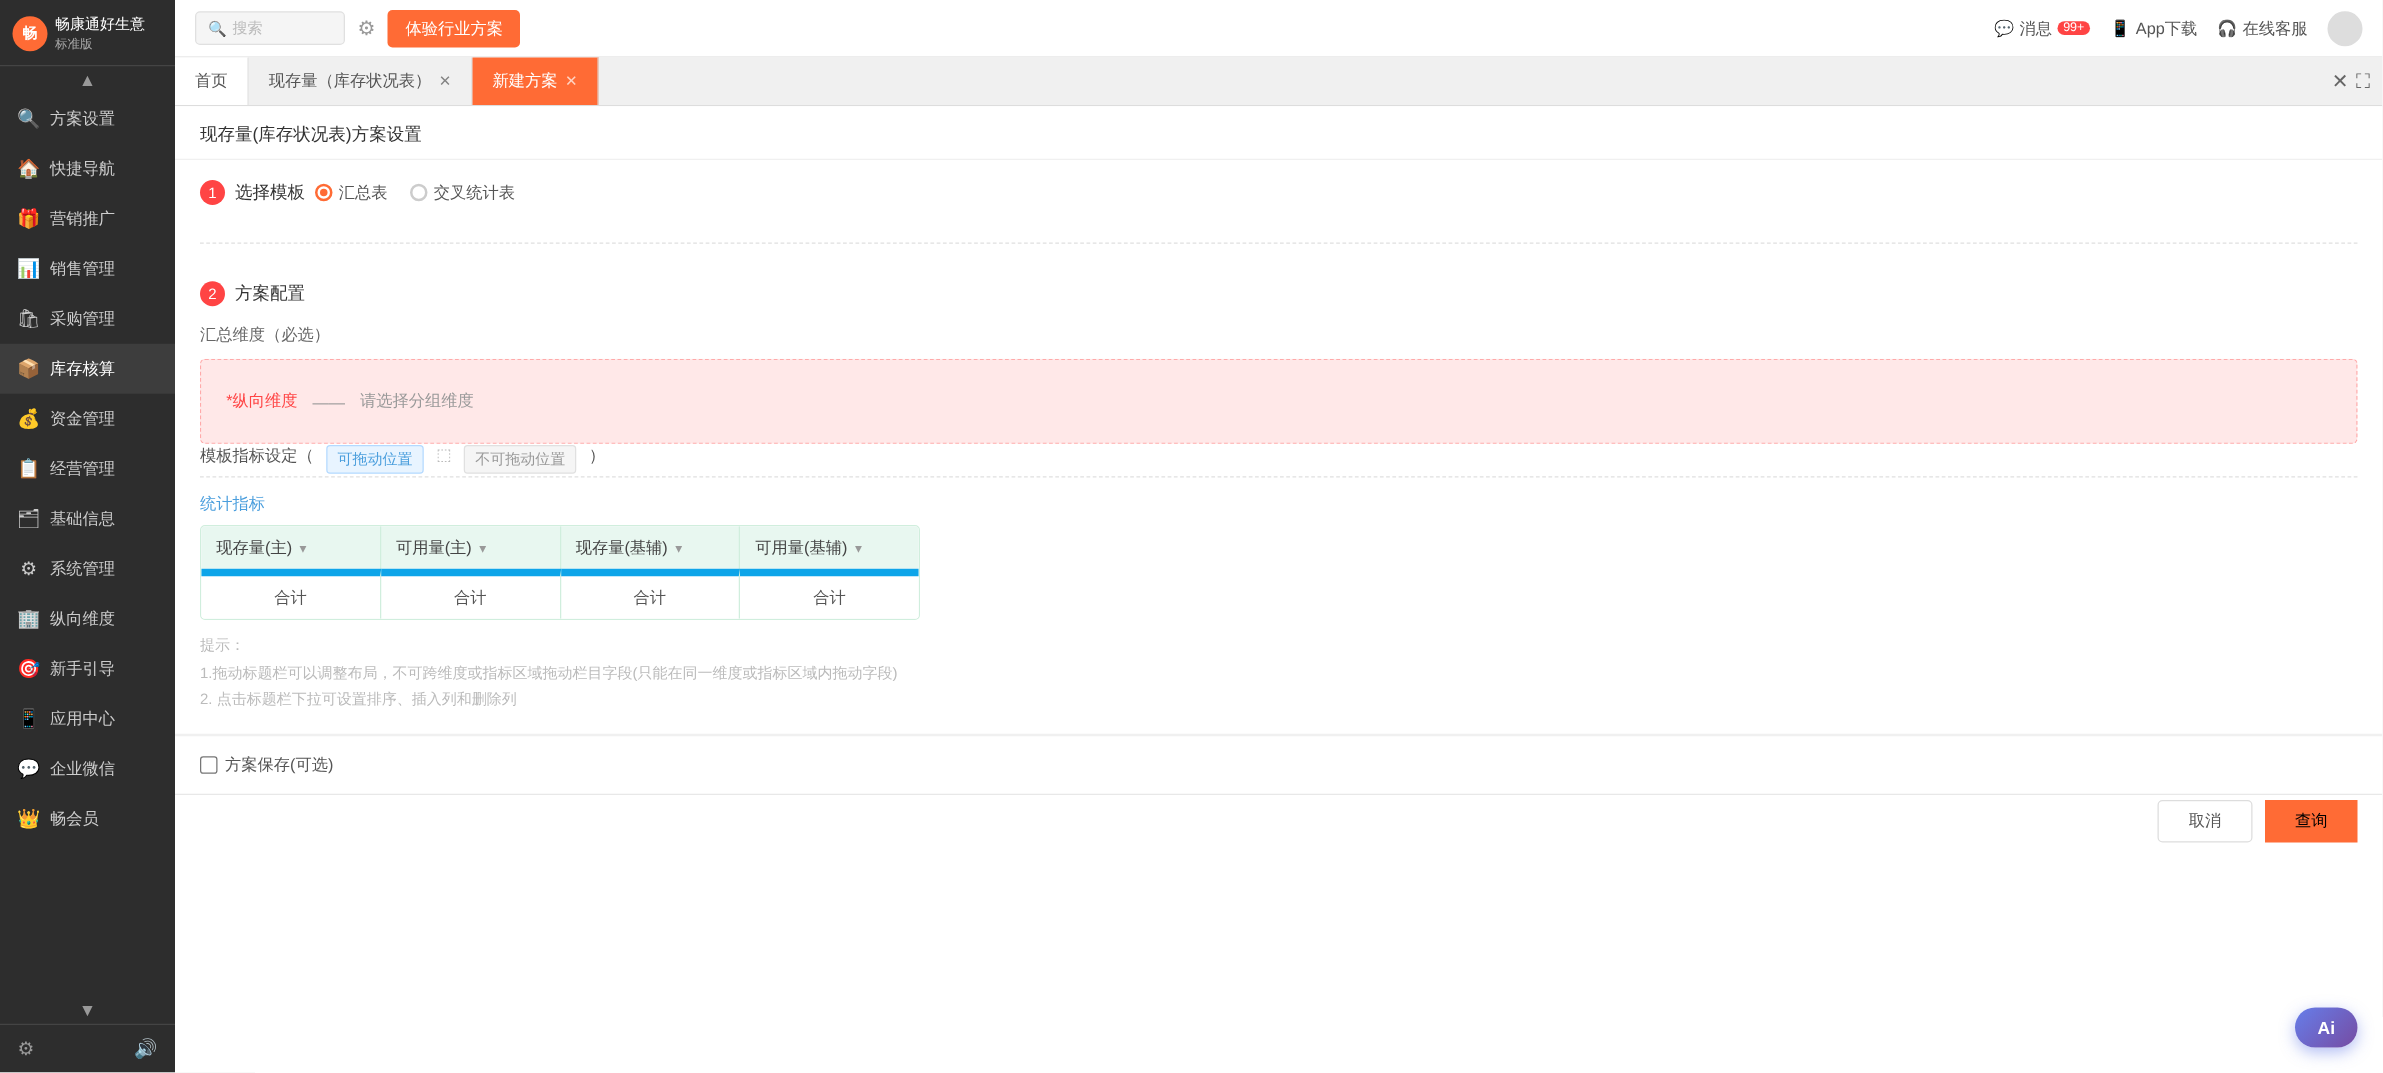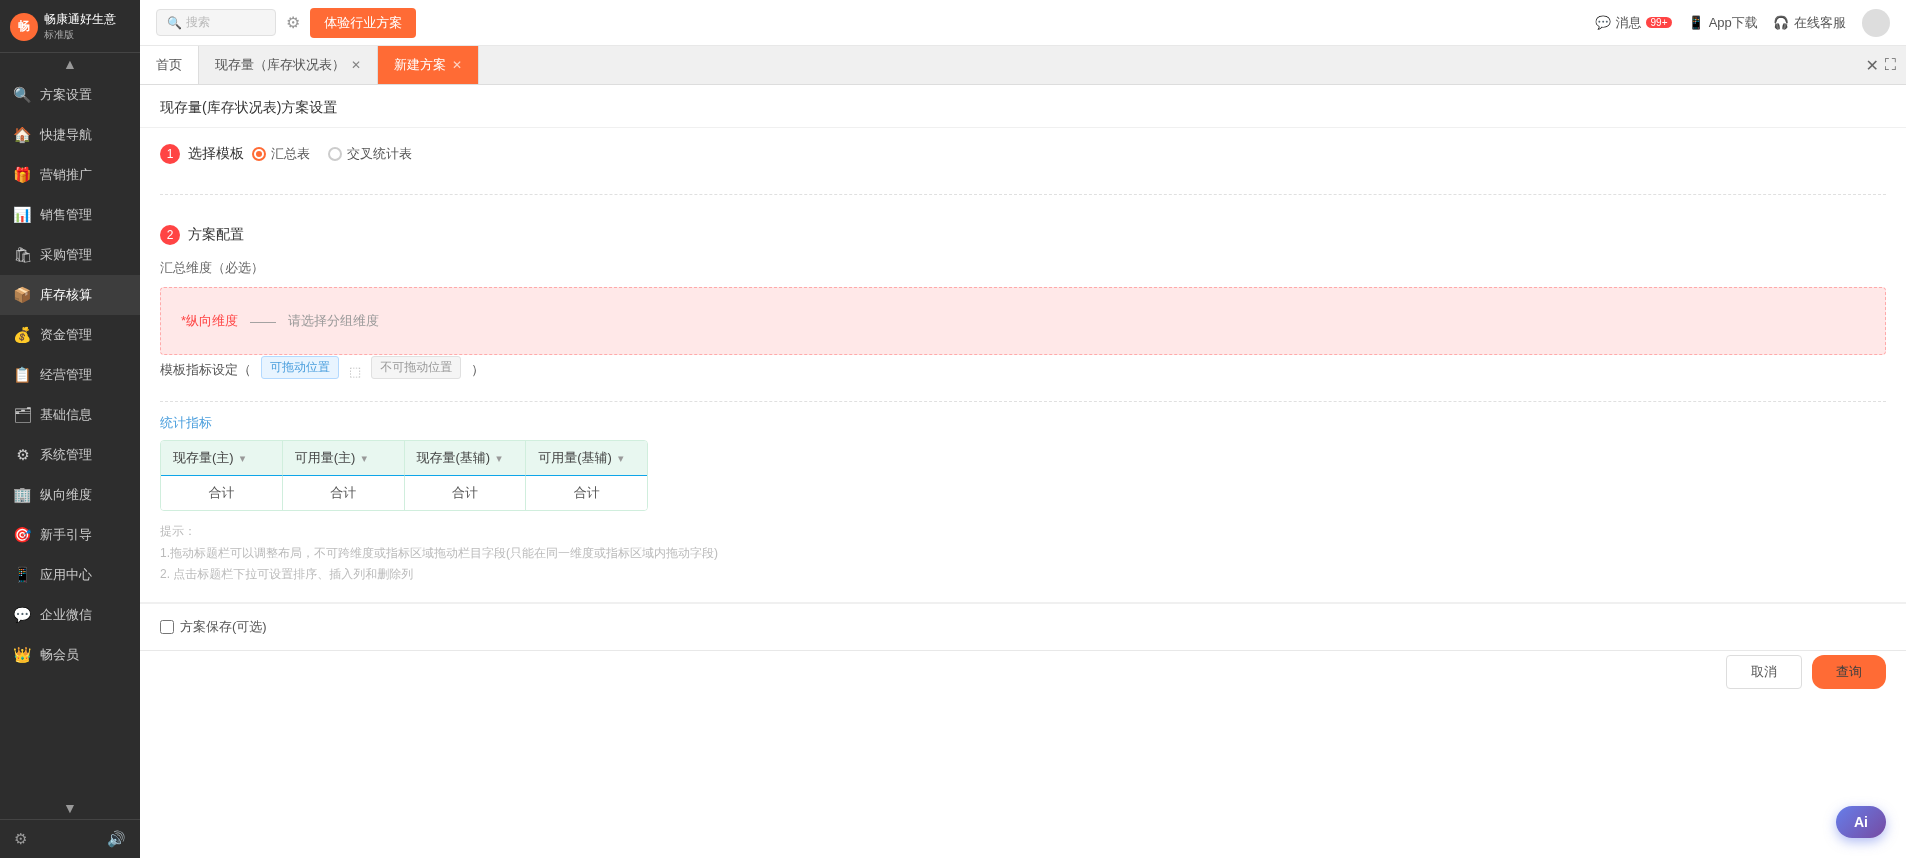--- a/index.html
+++ b/index.html
@@ -155,55 +155,55 @@
     .dimension-area {
       background: #ffe8e8; border: 1px dashed #ffaaaa; border-radius: 4px;
       padding: 24px 20px; margin-bottom: 1px;
       display: flex; align-items: center; gap: 12px;
     }
     .dimension-required { color: #ff4444; font-size: 13px; }
     .dimension-divider { color: #999; }
     .dimension-placeholder { color: #999; font-size: 13px; }
 
     .template-settings {
-      margin-bottom: 22px; display: flex; align-items: flex-end; gap: 10px;
+      margin-bottom: 2px; display: flex; align-items: flex-start; gap: 10px;
       font-size: 13px; color: #555;
     }
     .draggable-badge {
       background: #e8f4ff; border: 1px solid #b3d9ff; color: #4a9edd;
       padding: 2px 8px; border-radius: 3px; font-size: 12px;
     }
     .non-draggable-badge {
       background: #f5f5f5; border: 1px solid #e0e0e0; color: #999;
       padding: 2px 8px; border-radius: 3px; font-size: 12px;
     }
 
     .stat-section-title {
       color: #4a9edd; font-size: 13px; margin-bottom: 8px;
     }
 
     .stat-table {
       border: 1px solid #d0eedd; border-radius: 4px; overflow: hidden;
-      margin-bottom: 10px; width: 488px;
+      margin-bottom: 10px; width: 576px;
     }
     .stat-table-header {
       display: flex; background: #e8f7f0;
     }
     .stat-table-header-cell {
       flex: 1; padding: 8px 12px; border-right: 1px solid #d0eedd;
       display: flex; align-items: center; gap: 6px;
       font-size: 13px; color: #444;
     }
     .stat-table-header-cell:last-child { border-right: none; }
     .stat-table-row {
       display: flex; background: #fff;
     }
     .stat-table-cell {
       flex: 1; padding: 8px 12px; border-right: 1px solid #d0eedd;
-      border-top: 1px solid #0ea5e9;
+      border-top: 6px solid #0ea5e9;
       text-align: center; font-size: 13px; color: #555;
     }
     .stat-table-cell:last-child { border-right: none; }
 
     .dropdown-icon { font-size: 11px; color: #999; cursor: pointer; }
 
     .tips {
       margin-top: 10px; color: #bbb; font-size: 12px; line-height: 1.8;
     }
 
@@ -221,22 +221,22 @@
     .footer-btns {
       position: sticky; bottom: 0; background: #fff;
       padding: 4px 20px; border-top: 1px solid #e8e8e8;
       display: flex; justify-content: flex-end; gap: 10px;
     }
     .btn-cancel {
       background: #fff; border: 1px solid #ddd; border-radius: 4px;
       padding: 7px 24px; font-size: 13px; color: #555; cursor: pointer;
     }
     .btn-query {
-      background: #ff6b35; border: none; border-radius: 12px;
-      padding: 7px 24px; font-size: 13px; color: #404040; cursor: pointer;
+      background: #ff6b35; border: none; border-radius: 0;
+      padding: 7px 24px; font-size: 13px; color: #000000; cursor: pointer;
     }
 
     
     .ai-float {
       position: fixed; bottom: 20px; right: 20px;
       background: linear-gradient(135deg, #667eea 0%, #764ba2 100%);
       border-radius: 50px; padding: 8px 18px;
       color: white; font-size: 14px; font-weight: bold;
       cursor: pointer; box-shadow: 0 4px 12px rgba(102,126,234,0.5);
       z-index: 1000;

